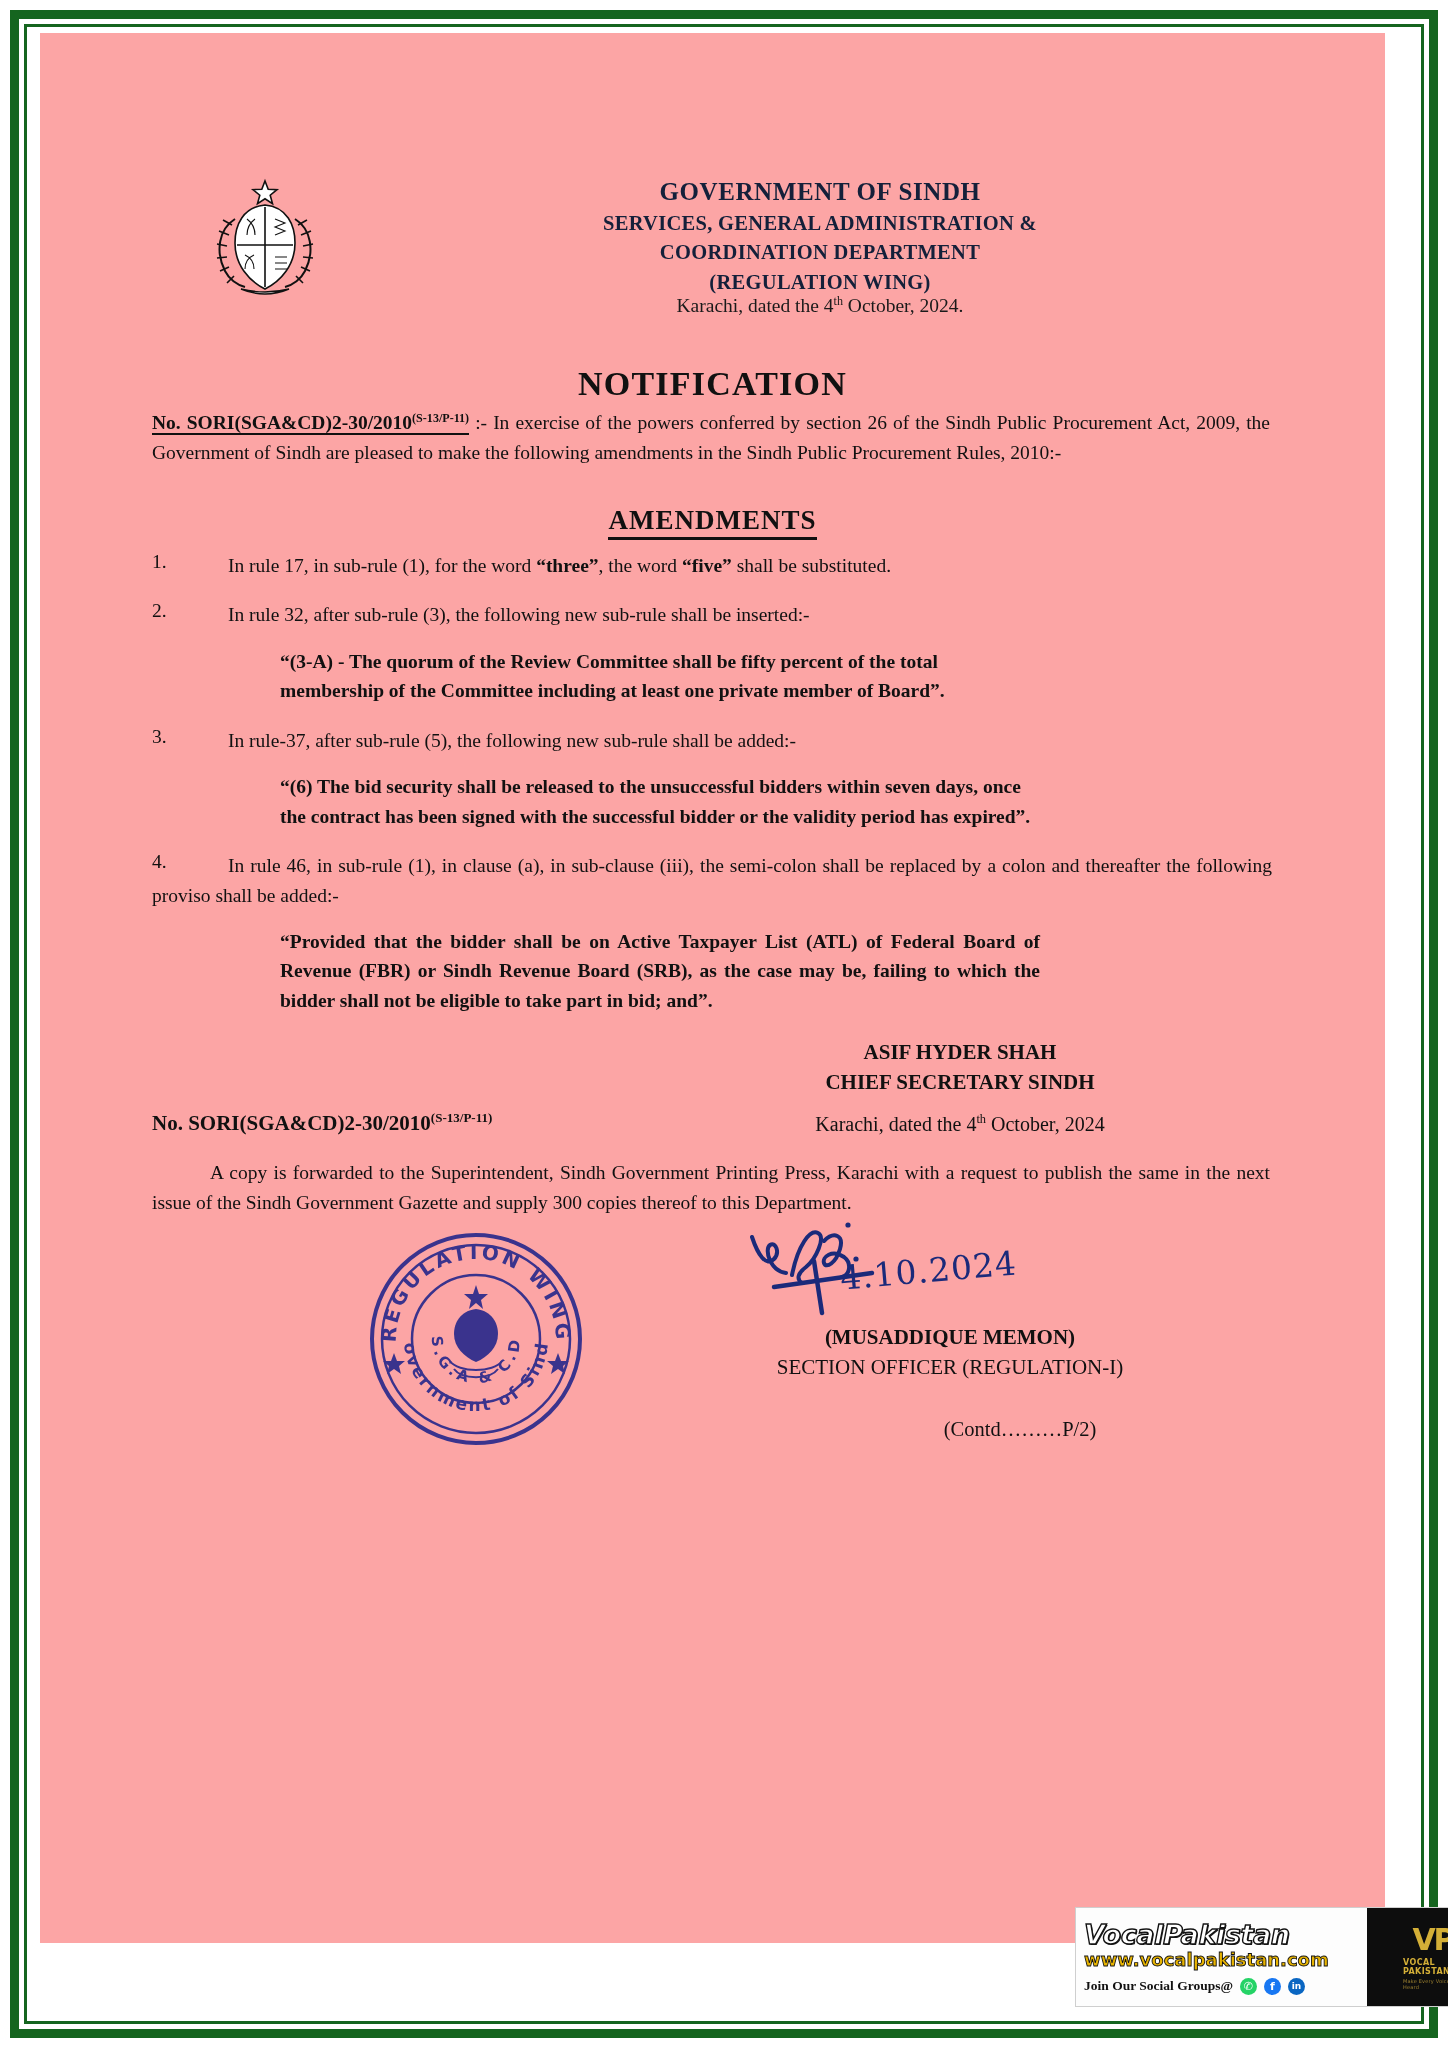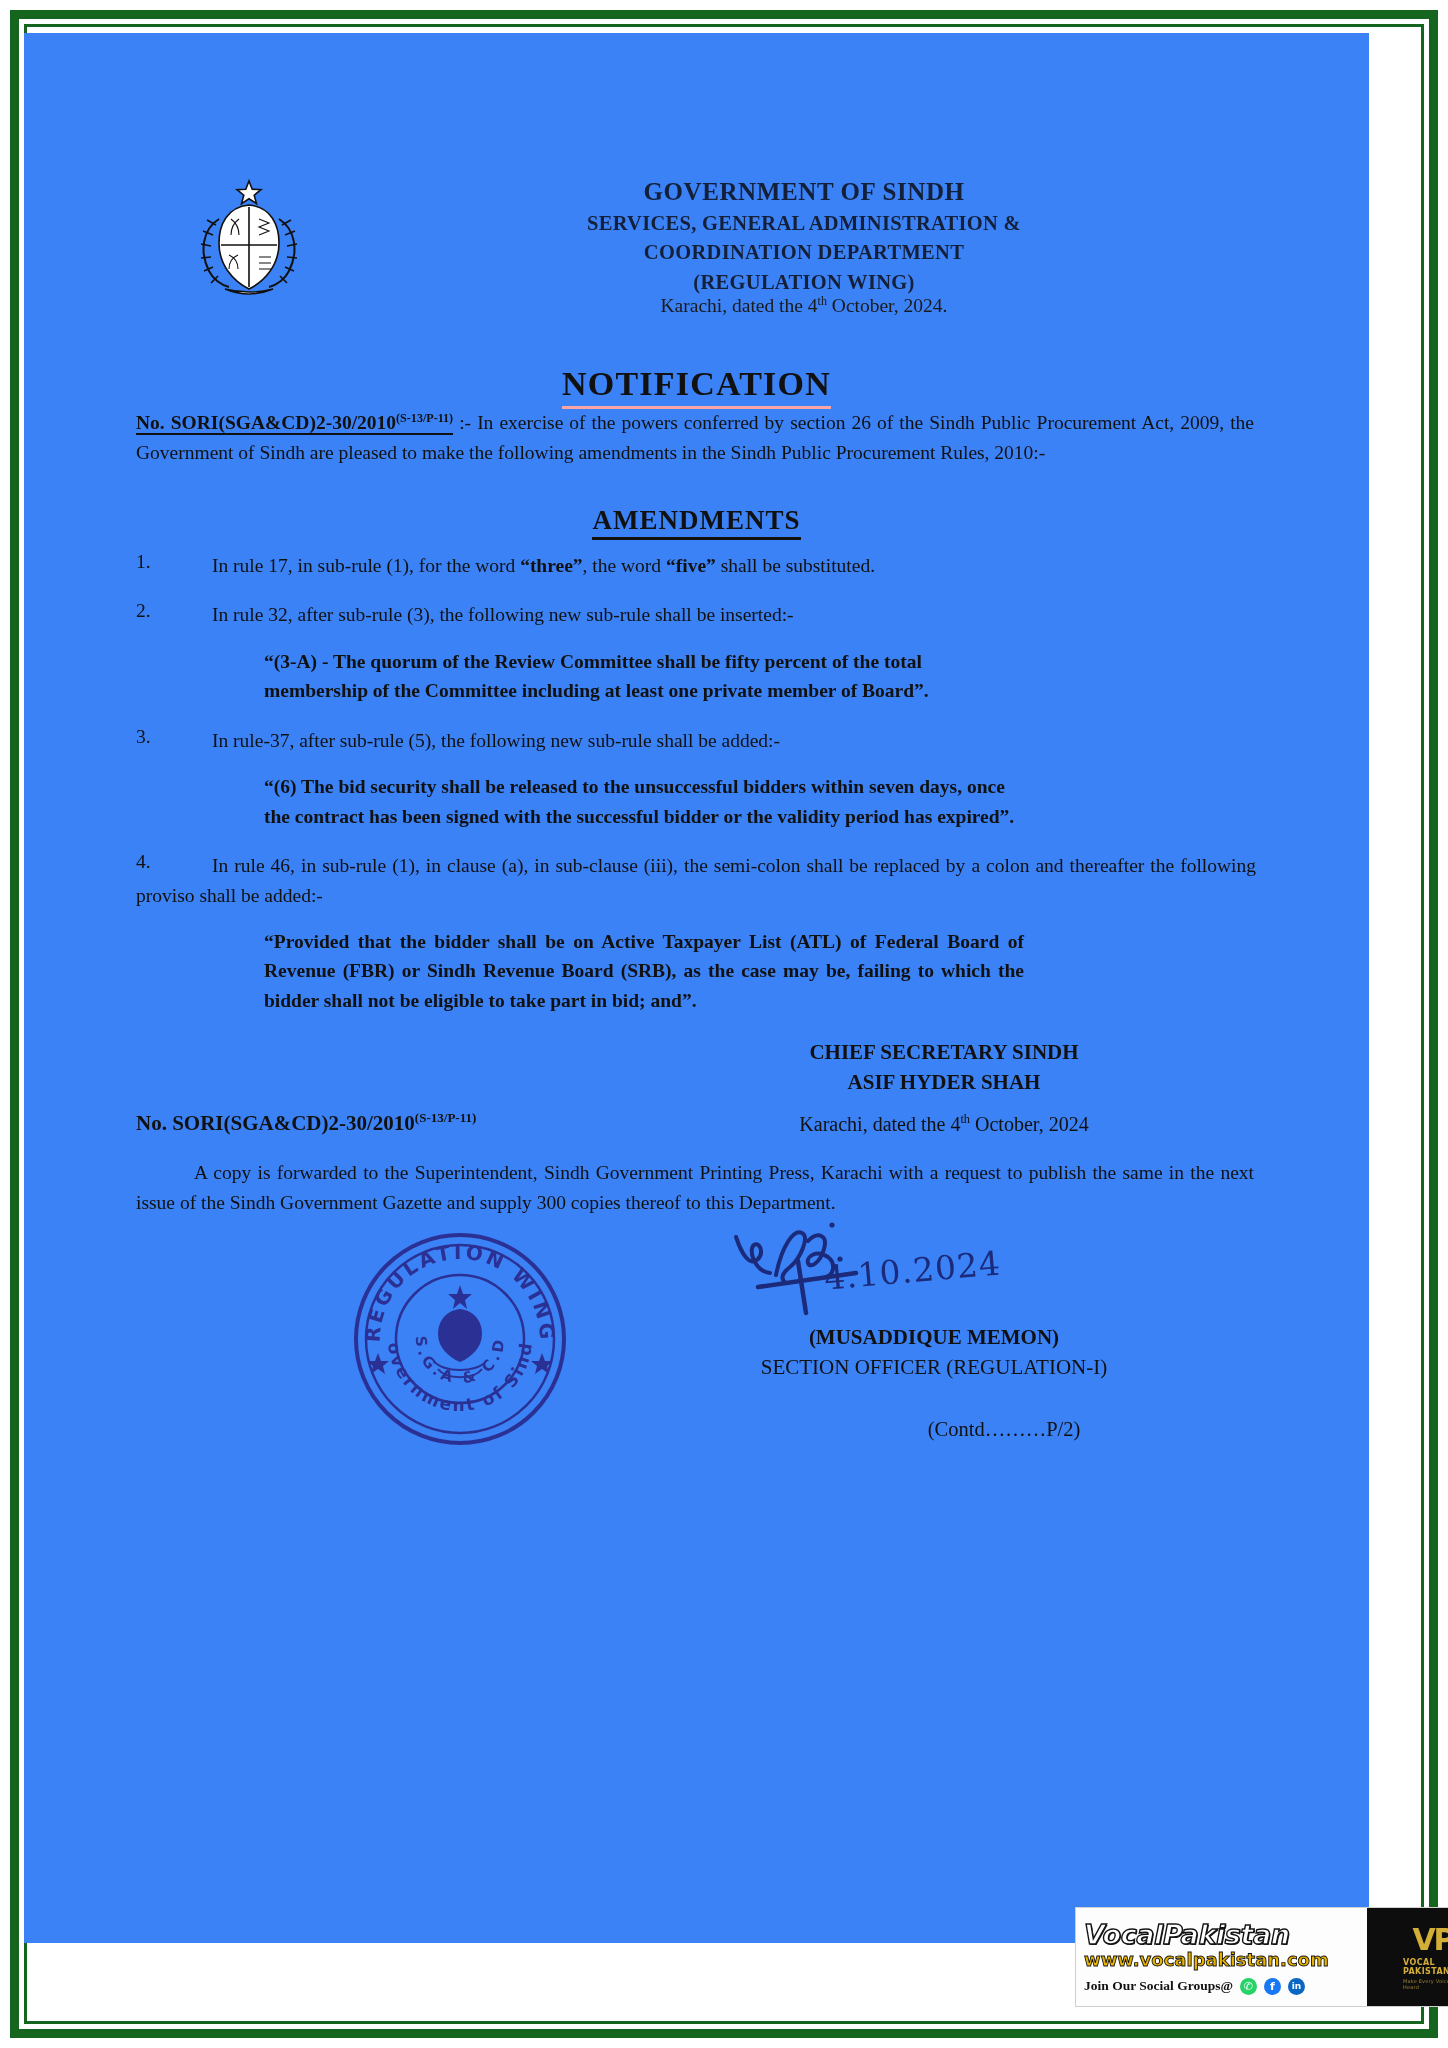--- a/index.html
+++ b/index.html
@@ -24,23 +24,23 @@
   }
   #page-frame-inner {
     position: absolute;
     left: 5px; top: 5px; right: 5px; bottom: 5px;
     border: 3px solid #15651f;
   }
 
   
   #scan-sheet {
     position: absolute;
-    left: 24px; top: 33px;
+    left: 40px; top: 33px;
     width: 1345px; height: 1910px;
-    background: #3b82f6;
+    background: #fca5a5;
     overflow: hidden;
   }
 
   
   #letterhead {
     position: absolute;
     left: 0; top: 130px; width: 100%;
     height: 200px;
   }
   #emblem {
@@ -392,22 +392,22 @@
     </div>
 
     <div class="amend-item">
       <span class="amend-num">4.</span>
       <div class="amend-text runon">In rule 46, in sub-rule (1), in clause (a), in sub-clause (iii), the semi-colon shall be replaced by a colon and thereafter the following proviso shall be added:-</div>
       <div class="amend-quote justified">“Provided that the bidder shall be on Active Taxpayer List (ATL) of Federal Board of Revenue (FBR) or Sindh Revenue Board (SRB), as the case may be, failing to which the bidder shall not be eligible to take part in bid; and”.</div>
     </div>
   </div>
 
   <div id="signatory-top">
+    <div>ASIF HYDER SHAH</div>
     <div>CHIEF SECRETARY SINDH</div>
-    <div>ASIF HYDER SHAH</div>
   </div>
 
   <div id="ref-bottom"><span>No. SORI(SGA&amp;CD)2-30/2010</span><sup>(S-13/P-11)</sup></div>
 
   <div id="date-bottom"><span>Karachi, dated the  4</span><sup>th</sup><span> October, 2024</span></div>
 
   <div id="forward-para">A copy is forwarded to the Superintendent, Sindh Government Printing Press, Karachi with a request to publish the same in the next issue of the Sindh Government Gazette and supply 300 copies thereof to this Department.</div>
 
   <div id="office-seal">
     <svg viewBox="0 0 212 212" width="212" height="212" aria-hidden="true">

